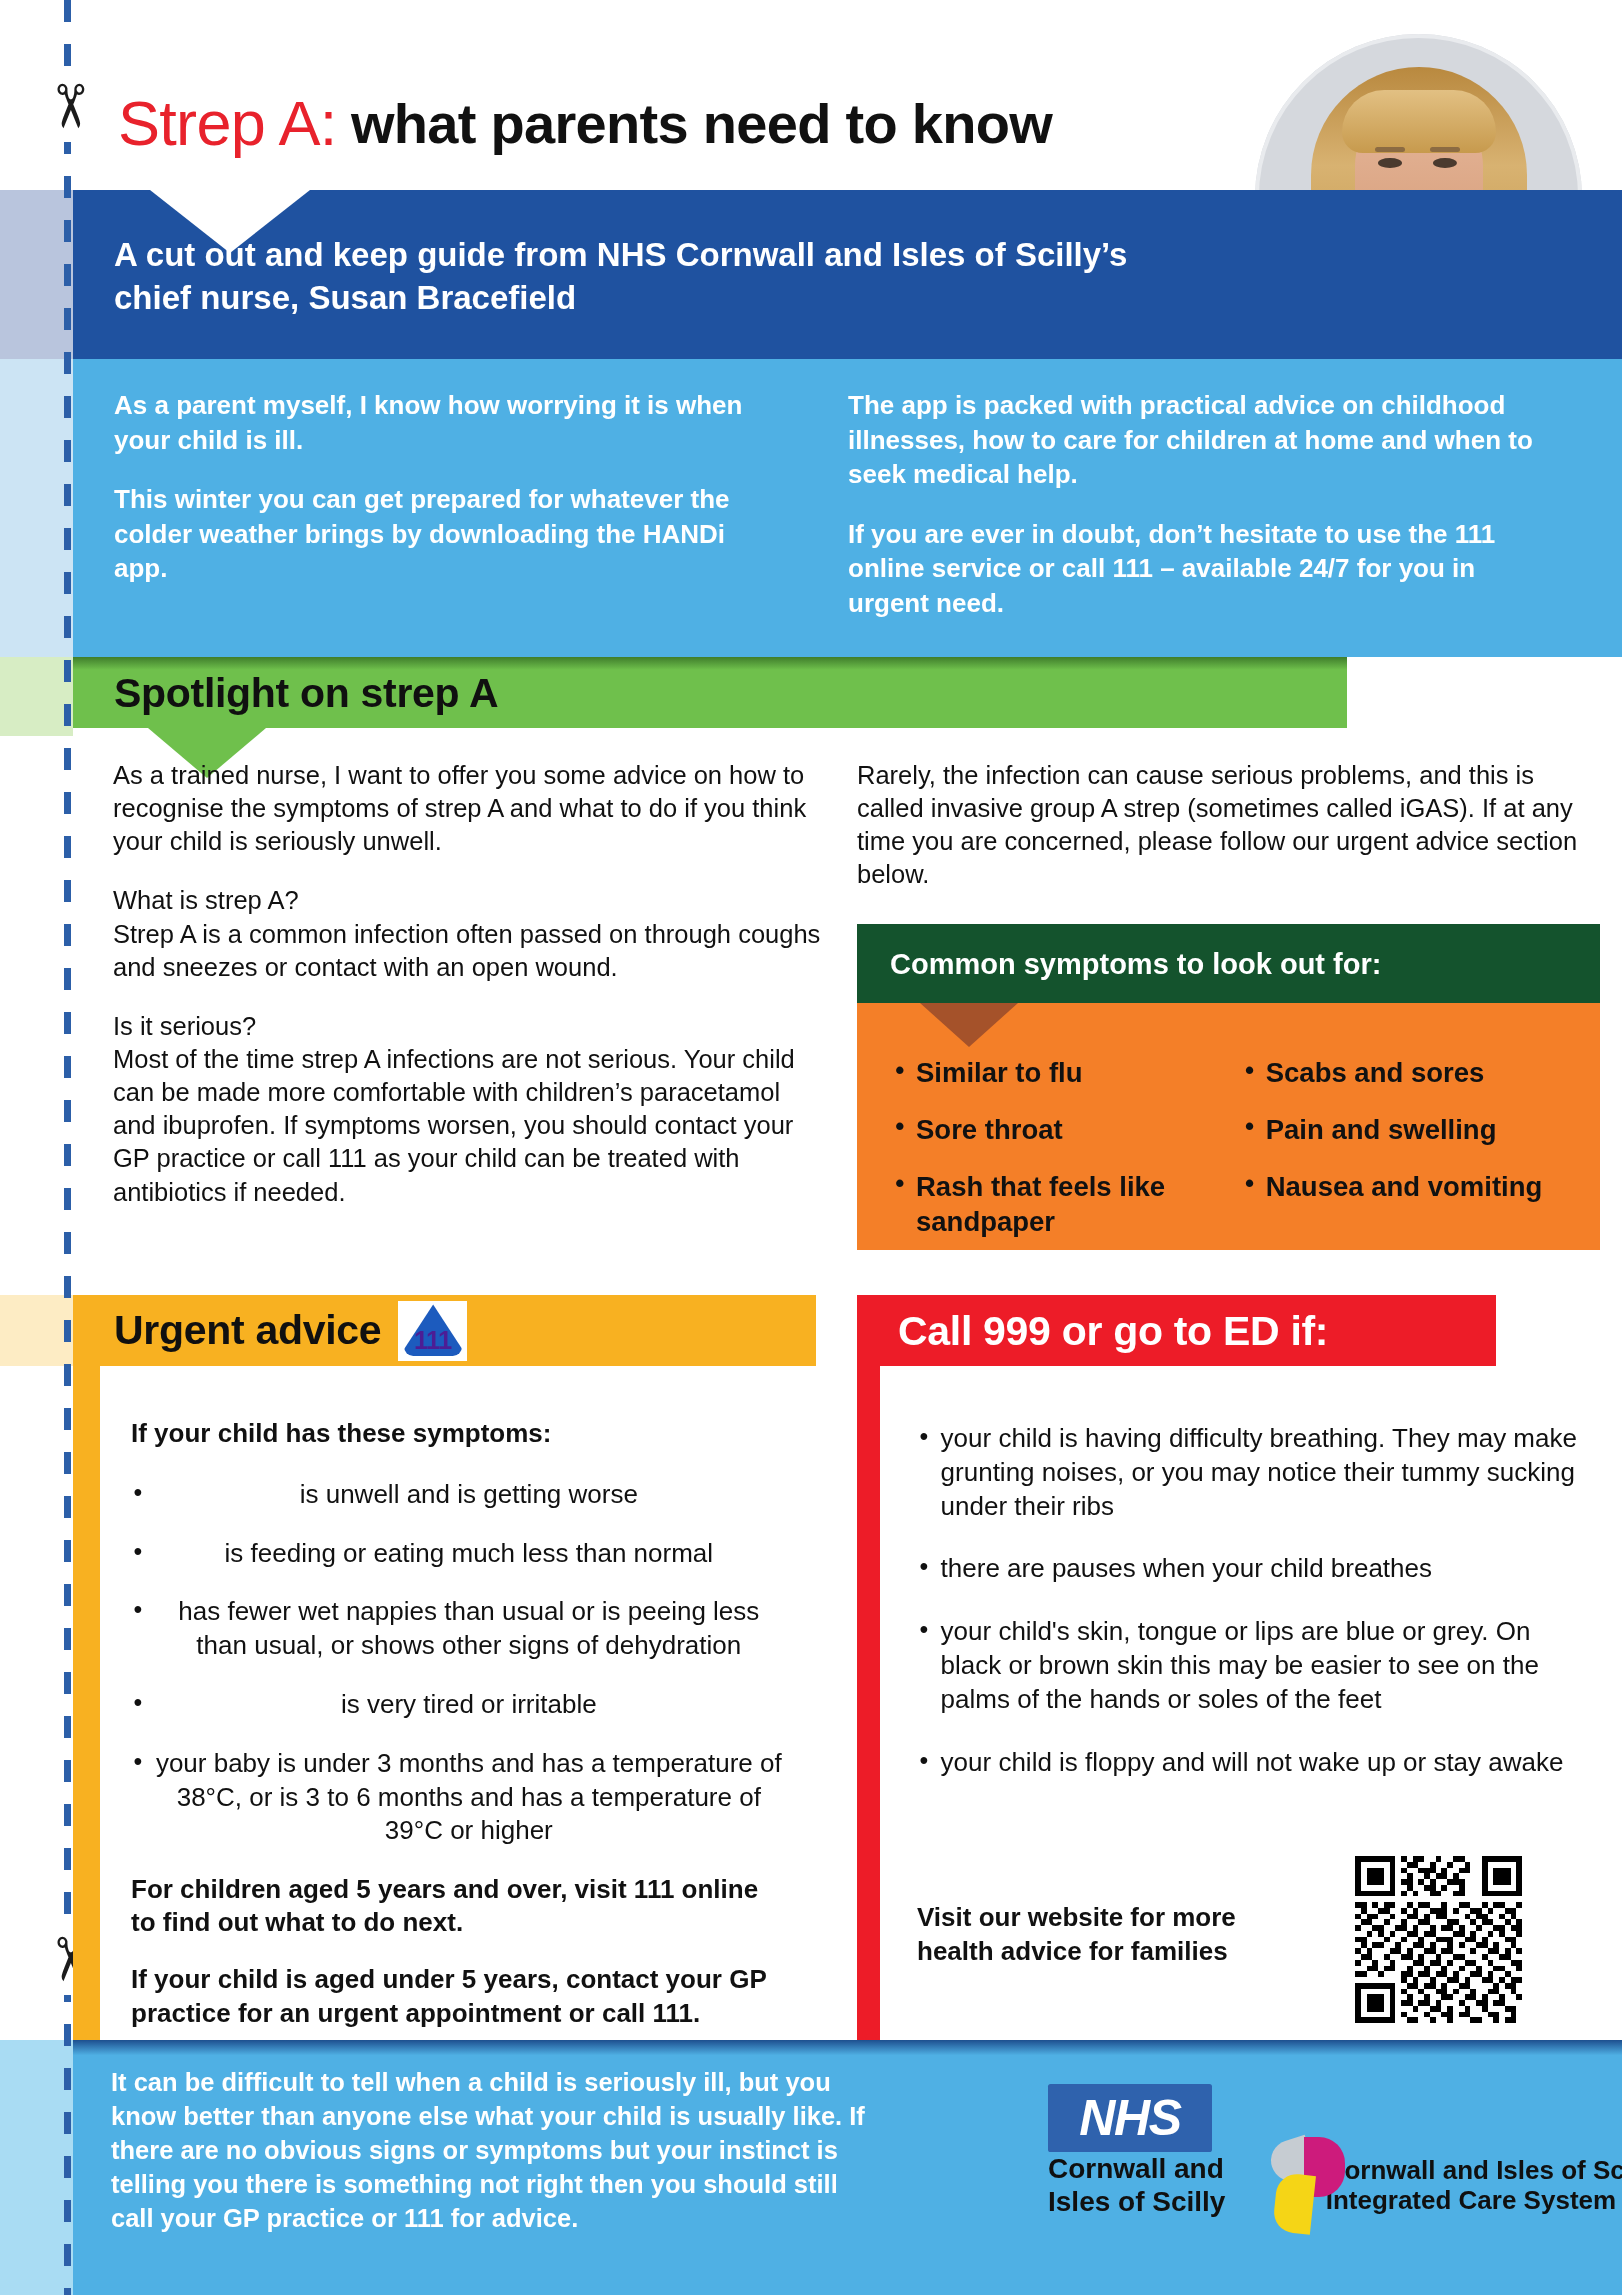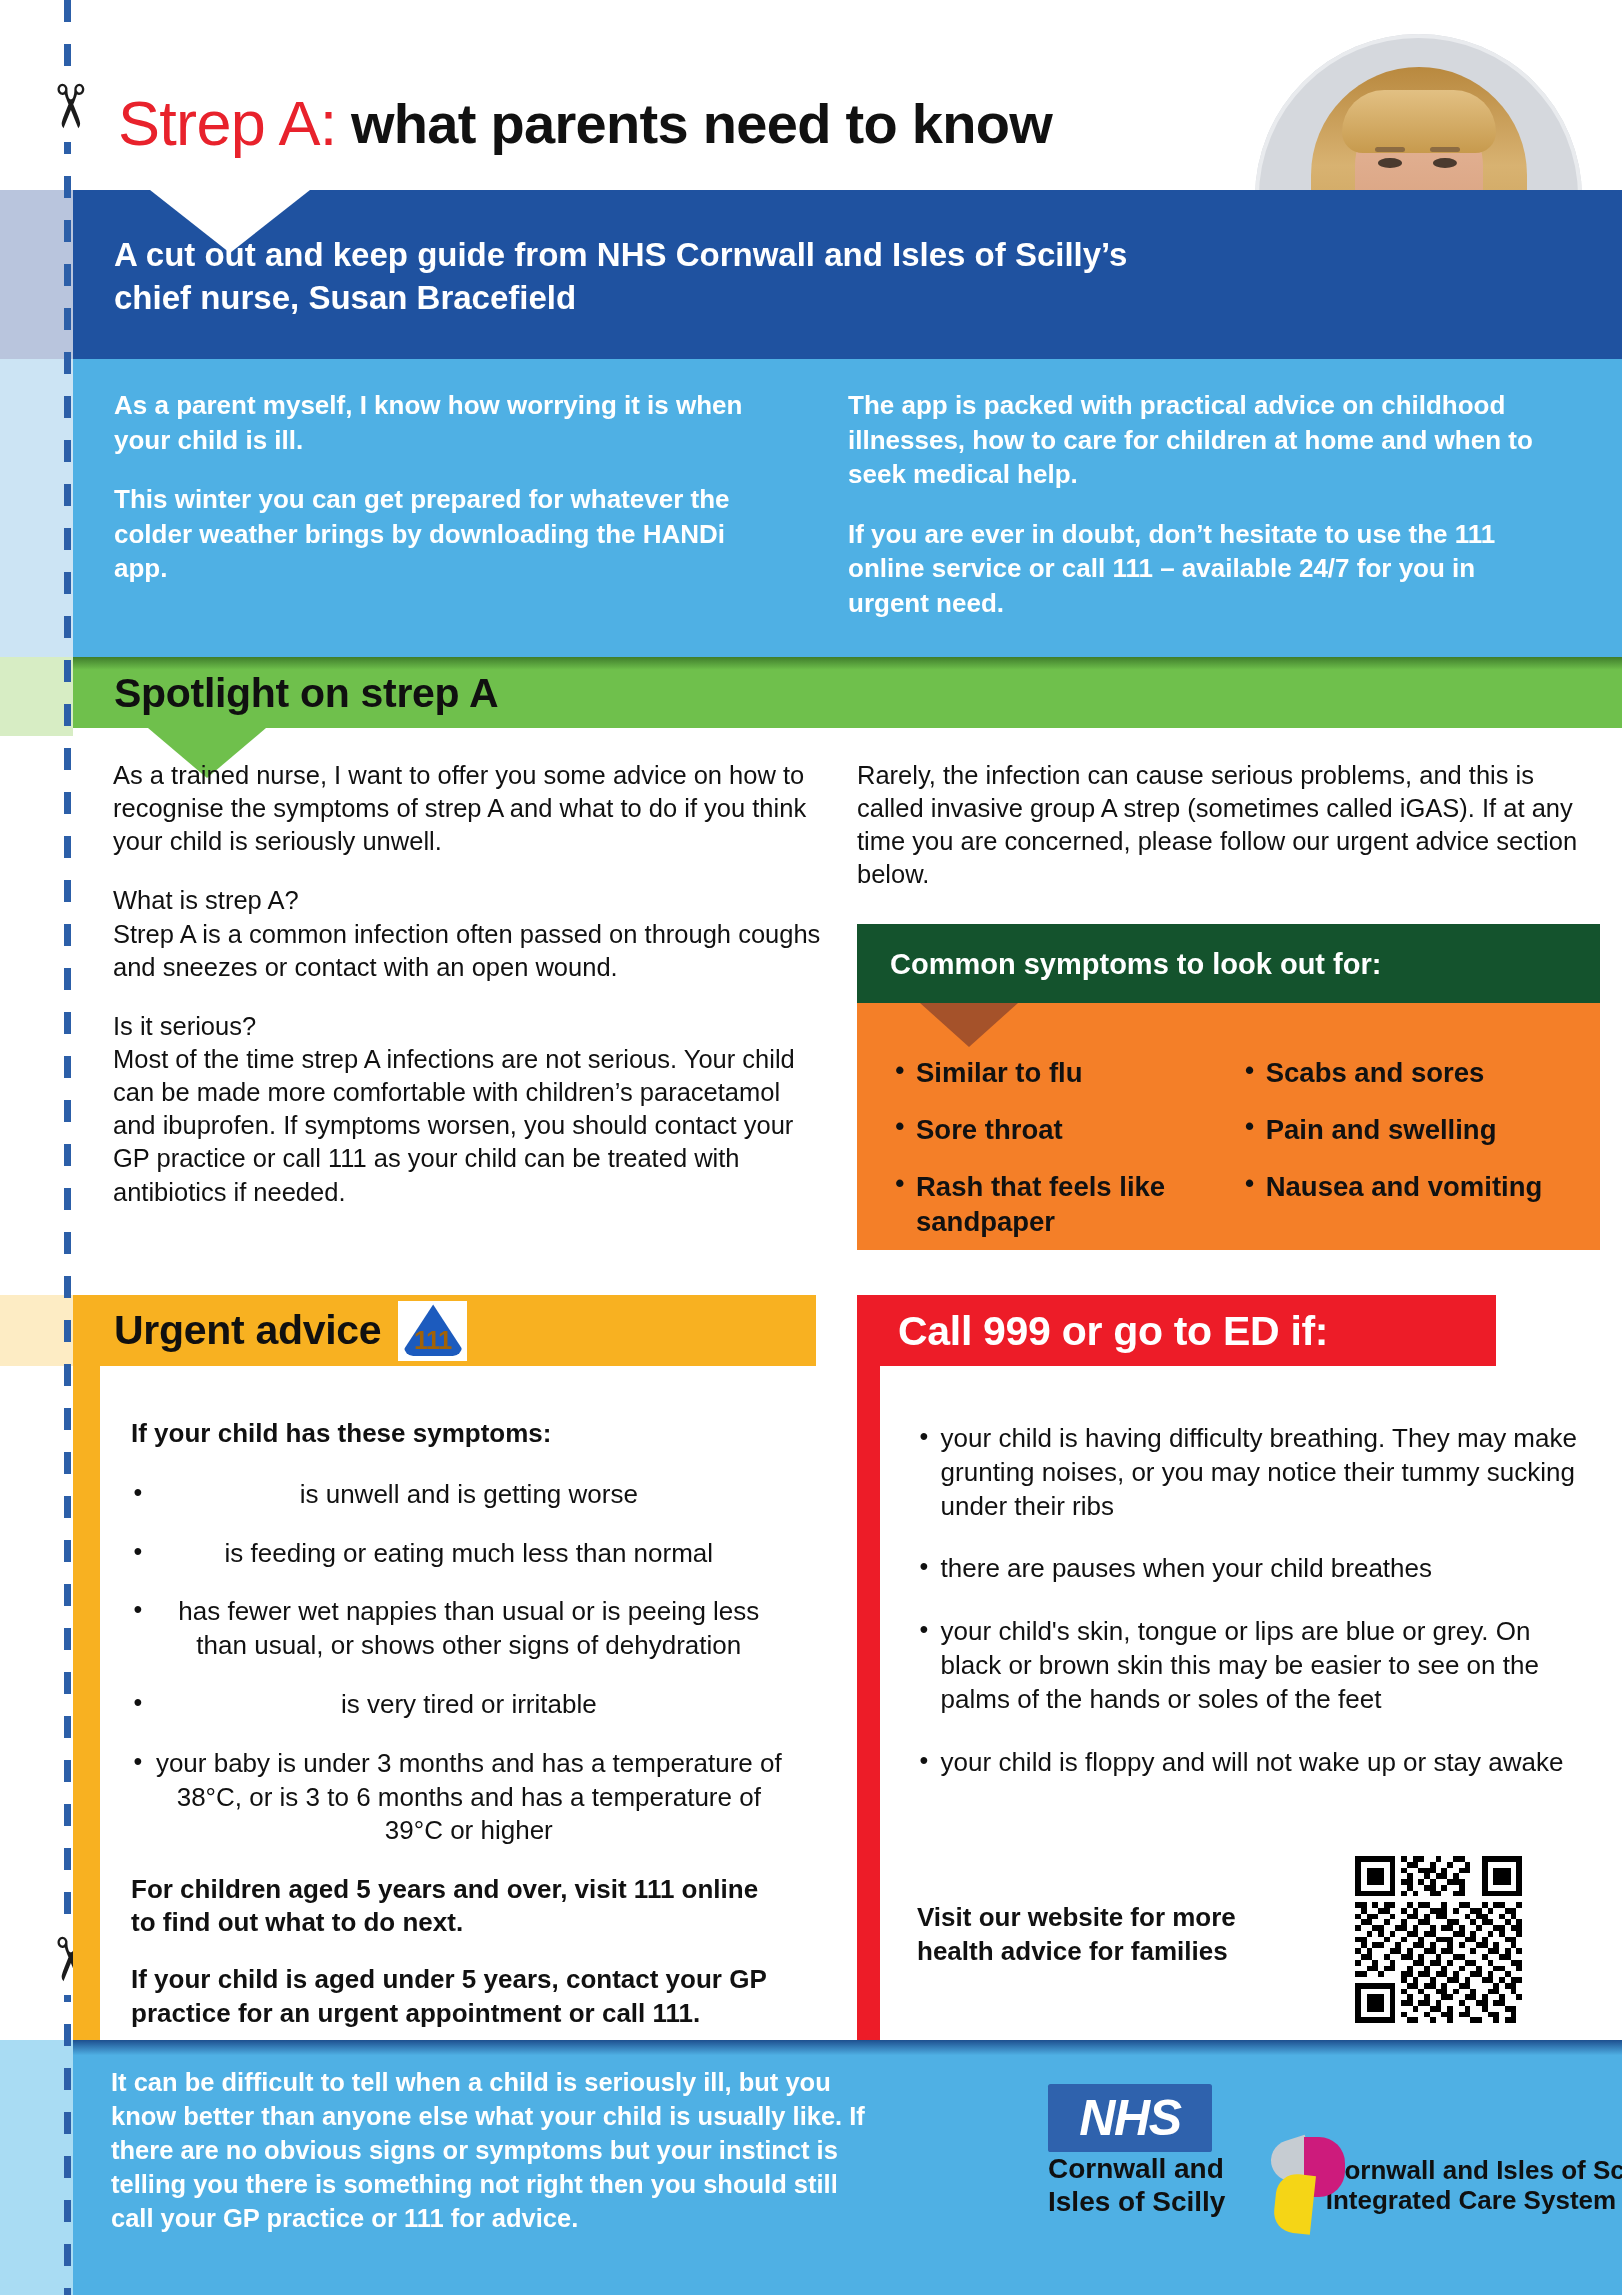--- a/index.html
+++ b/index.html
@@ -142,21 +142,21 @@
     color: #ffffff; font-weight: bold; font-size: 26px; line-height: 1.33;
   }
   .intro .col.left  { left: 41px;  width: 661px; }
   .intro .col.right { left: 775px; width: 694px; }
   .intro .col p + p { margin-top: 25px; }
 
   
   .banner {
     position: absolute;
     left: 73px;
-    width: 1550px;
+    width: 1274px;
     height: 71px;
   }
   .banner .label {
     position: absolute; left: 41px; top: 50%;
     transform: translateY(-50%);
     font-weight: bold; font-size: 41px; letter-spacing: -0.3px;
     display: flex; align-items: center; gap: 17px;
     white-space: nowrap;
   }
   .banner .tail {
@@ -188,21 +188,21 @@
   .logo111 .tri {
     position: absolute; left: 5.9px; top: 3.9px;
     width: 58px; height: 52px;
     background: #1c5bbe;
     clip-path: polygon(50% 0, 100% 86%, 100% 100%, 0 100%, 0 86%);
     border-radius: 0 0 9.2px 9.2px;
   }
   .logo111 .num {
     position: absolute; left: 0; right: 0; bottom: 5.9px;
     text-align: center;
-    font-size: 25.5px; font-weight: bold; color: #a16207; letter-spacing: -0.7px;
+    font-size: 25.5px; font-weight: bold; color: #4c1d95; letter-spacing: -0.7px;
   }
 
   
   .spot-left {
     position: absolute; left: 113px; top: 759px; width: 713px;
     color: #111111; font-size: 25.5px; line-height: 1.30;
   }
   .spot-left .h { font-weight: normal; margin-top: 26px; }
   .spot-left .h:first-child { margin-top: 0; }
 

